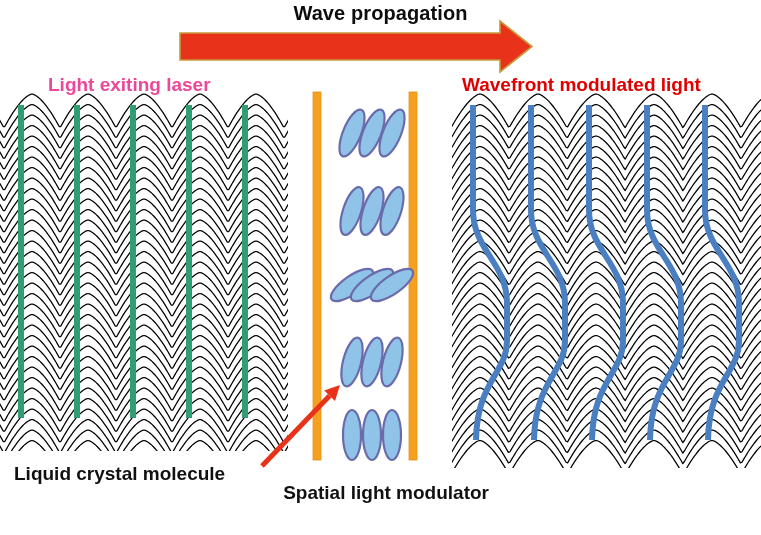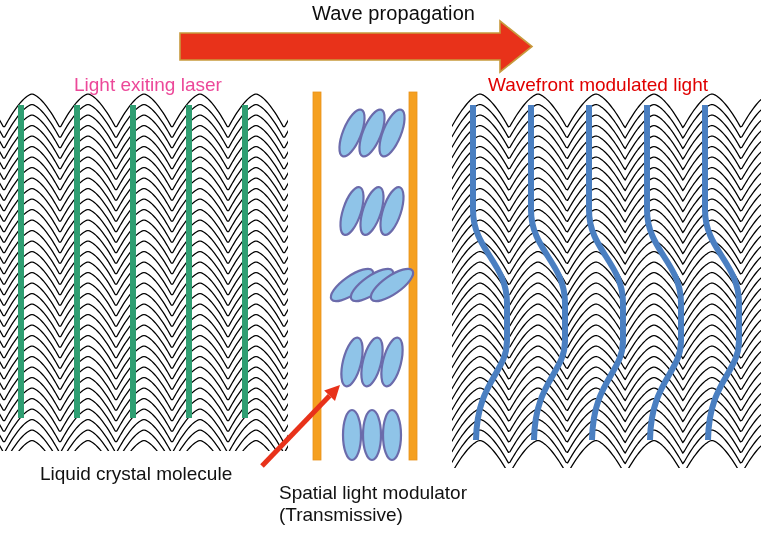--- a/index.html
+++ b/index.html
@@ -4,36 +4,36 @@
 <style>
   html,body{margin:0;padding:0;background:#ffffff;}
   body{
     width:761px;height:535px;position:relative;overflow:hidden;
     font-family:"Liberation Sans", sans-serif;
     background:#ffffff;
   }
   .stage{position:absolute;inset:0;}
   svg.layer{position:absolute;left:0;top:0;width:761px;height:535px;overflow:visible;}
 
-  .lbl{position:absolute;white-space:nowrap;font-weight:normal;margin-left:26px;}
+  .lbl{position:absolute;white-space:nowrap;font-weight:bold;}
   #title-wave-propagation{
     left:0;right:0;top:2px;text-align:center;
     font-size:20px;color:#0d0d0d;letter-spacing:.1px;
   }
   #label-light-exiting-laser{
     left:48px;top:74px;font-size:19px;color:#ec4899;
   }
   #label-wavefront-modulated{
     left:462px;top:74px;font-size:19px;color:#e00000;
   }
   #label-liquid-crystal{
     left:14px;top:463px;font-size:19px;color:#111111;
   }
   #label-slm{
-    left:253px;top:482px;font-size:19px;color:#111111;text-align:left;
+    left:253px;top:482px;font-size:19px;color:#111111;text-align:right;
     width:236px;line-height:1.18;
   }
   #label-slm .sub{display:block;}
 </style>
 </head>
 <body>
 
 <div class="stage">
 
   <svg class="layer" id="gfx" viewBox="0 0 761 535">
@@ -170,15 +170,15 @@
     </svg>
 
   <div class="lbl" id="title-wave-propagation">Wave propagation</div>
 
   <div class="lbl" id="label-light-exiting-laser">Light exiting laser</div>
 
   <div class="lbl" id="label-liquid-crystal">Liquid crystal molecule</div>
 
   <div class="lbl" id="label-wavefront-modulated">Wavefront modulated light</div>
 
-  <div class="lbl" id="label-slm"><span>Spatial light modulator</span><span class="sub">(Transmissive)</span></div>
+  <div class="lbl" id="label-slm"><span>Spatial light modulator</span></div>
 
 </div>
 
 </body></html>

